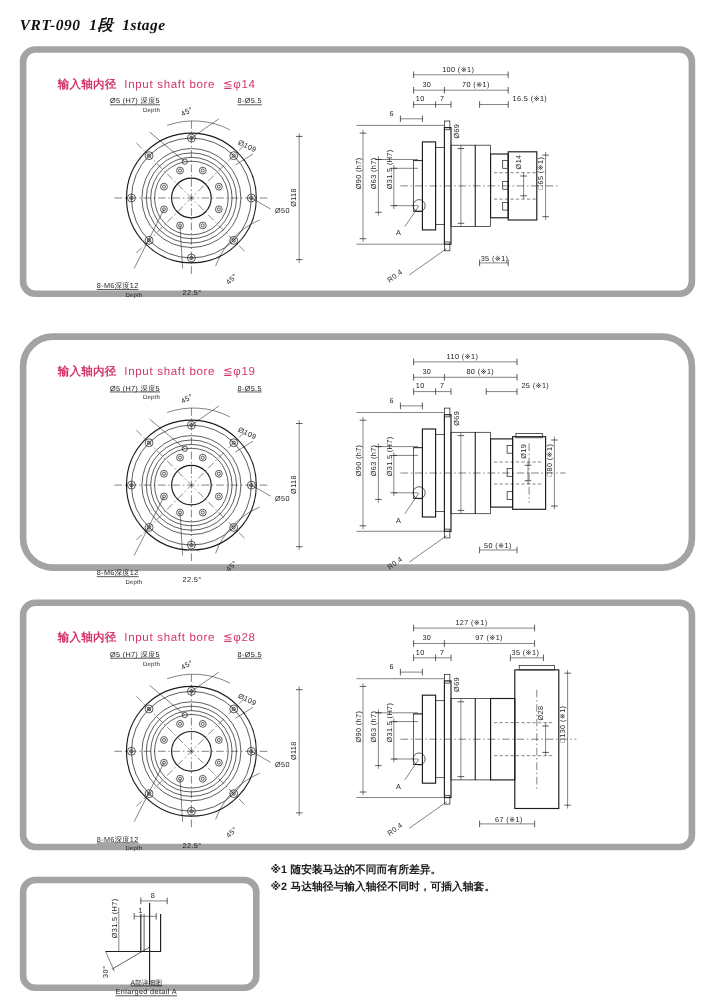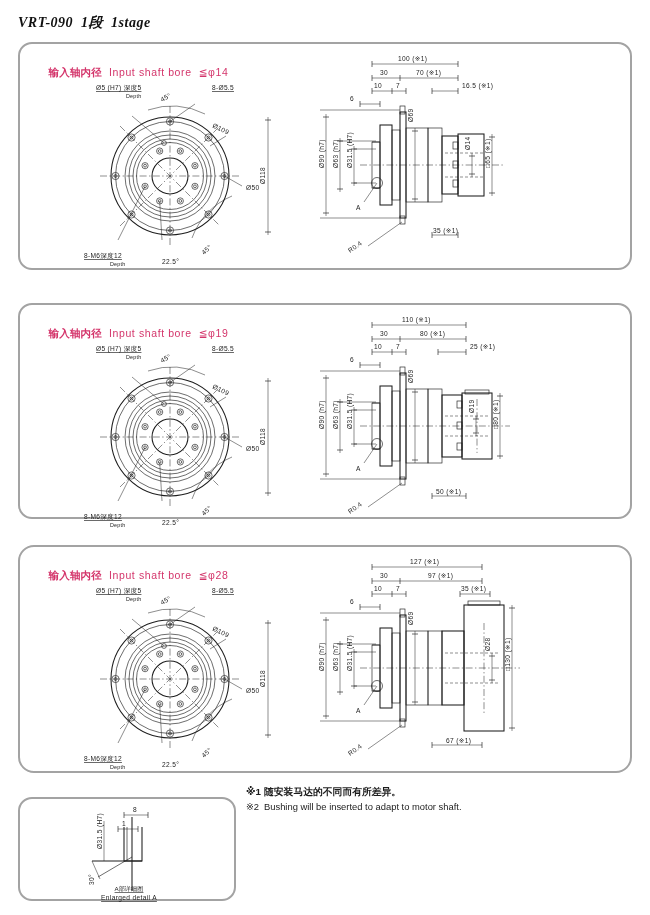--- a/index.html
+++ b/index.html
@@ -11,26 +11,26 @@
   
   .page-title{
     position:absolute;left:18px;top:14px;
     font-family:"Liberation Serif","DejaVu Serif",serif;
     font-style:italic;font-weight:bold;font-size:14px;
     letter-spacing:.5px;color:#111;white-space:pre;
   }
   
   .panel{
     position:absolute;left:18px;width:614px;
-    border:2px solid #a3a3a3;border-radius:14px;background:#fff;
+    border:6px solid #a3a3a3;border-radius:14px;background:#fff;
     box-sizing:border-box;
   }
   #panel-1{top:42px;height:228px;}
-  #panel-2{top:303px;height:216px;}
-  #panel-3{top:545px;height:228px;border-radius:16px;}
+  #panel-2{top:303px;height:216px;border-radius:30px;}
+  #panel-3{top:545px;height:228px;}
   #panel-detail{top:797px;left:18px;width:218px;height:104px;}
   .panel-header{
     position:absolute;left:16px;top:10px;
     font-size:10.5px;font-weight:bold;color:#d4356b;white-space:pre;
     letter-spacing:.2px;
   }
   .panel-header .en{font-weight:normal;letter-spacing:.6px;}
   
   .notes{
     position:absolute;left:246px;top:784px;width:380px;
@@ -592,14 +592,14 @@
       <text class="t" x="74" y="86" transform="rotate(-90 74 86)">30°</text>
     </g>
 
     <text class="t-cn" x="109" y="92" text-anchor="middle" style="text-decoration:underline">A部详细图</text>
     <text class="t" x="109" y="101" text-anchor="middle" style="text-decoration:underline">Enlarged detail A</text>
   </svg>
 </div>
 
 <div class="notes">
   <div class="row cn"><span class="mark">※1</span><span>随安装马达的不同而有所差异。</span></div>
-  <div class="row"><span class="mark">※2</span><span>Bushing will be inserted to adapt to motor shaft.</span></div>
+  <div class="row cn"><span class="mark">※2</span><span>马达轴径与输入轴径不同时，可插入轴套。</span></div>
 </div>
 
 </body></html>

